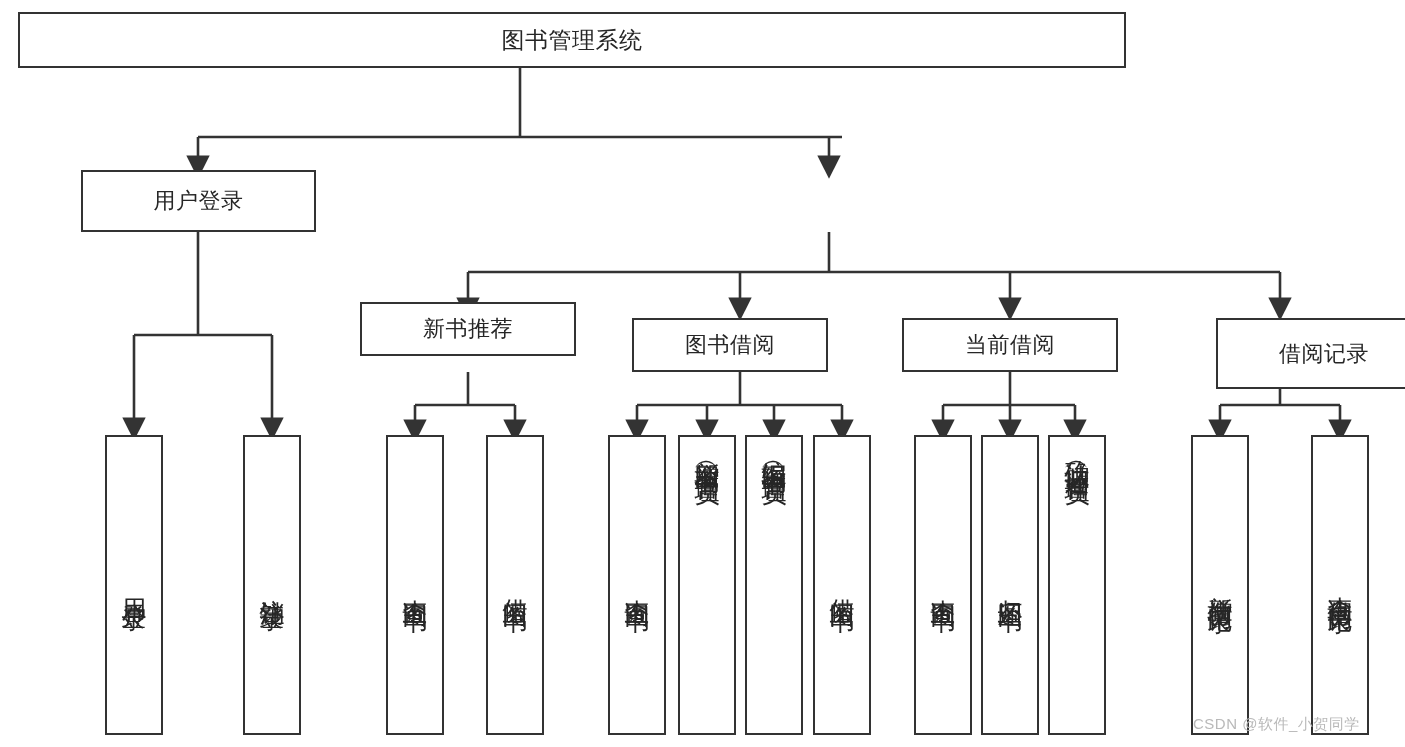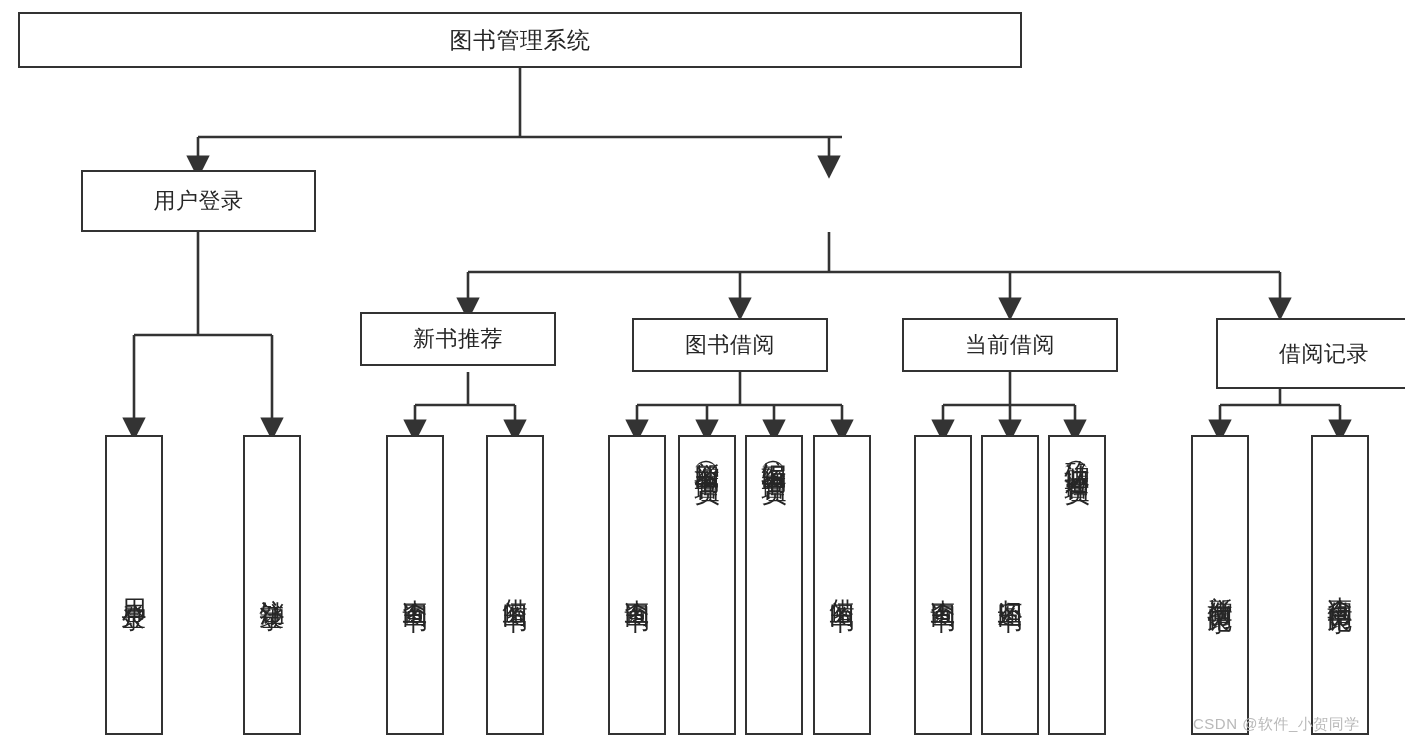--- a/index.html
+++ b/index.html
@@ -121,29 +121,29 @@
       <path d="M1010,405 L1010,422" marker-end="url(#arrow)"></path>
       <path d="M1075,405 L1075,422" marker-end="url(#arrow)"></path>
 
       <path d="M1280,372 L1280,405"></path>
       <path d="M1220,405 L1340,405"></path>
       <path d="M1220,405 L1220,422" marker-end="url(#arrow)"></path>
       <path d="M1340,405 L1340,422" marker-end="url(#arrow)"></path>
     </g>
   </svg>
 
-  <div class="node root horiz" style="left:18px; top:12px; width:1004px; height:56px;">
+  <div class="node root horiz" style="left:18px; top:12px; width:1108px; height:56px;">
     <span class="label">图书管理系统</span>
   </div>
 
   <div class="node horiz" style="left:81px; top:170px; width:235px; height:62px;">
     <span class="label">用户登录</span>
   </div>
 
-  <div class="node horiz" style="left:360px; top:312px; width:196px; height:54px;">
+  <div class="node horiz" style="left:360px; top:302px; width:216px; height:54px;">
     <span class="label">新书推荐</span>
   </div>
   <div class="node horiz" style="left:632px; top:318px; width:196px; height:54px;">
     <span class="label">图书借阅</span>
   </div>
   <div class="node horiz" style="left:902px; top:318px; width:216px; height:54px;">
     <span class="label">当前借阅</span>
   </div>
   <div class="node horiz" style="left:1172px; top:318px; width:216px; height:71px;margin-left:44px;">
     <span class="label">借阅记录</span>

